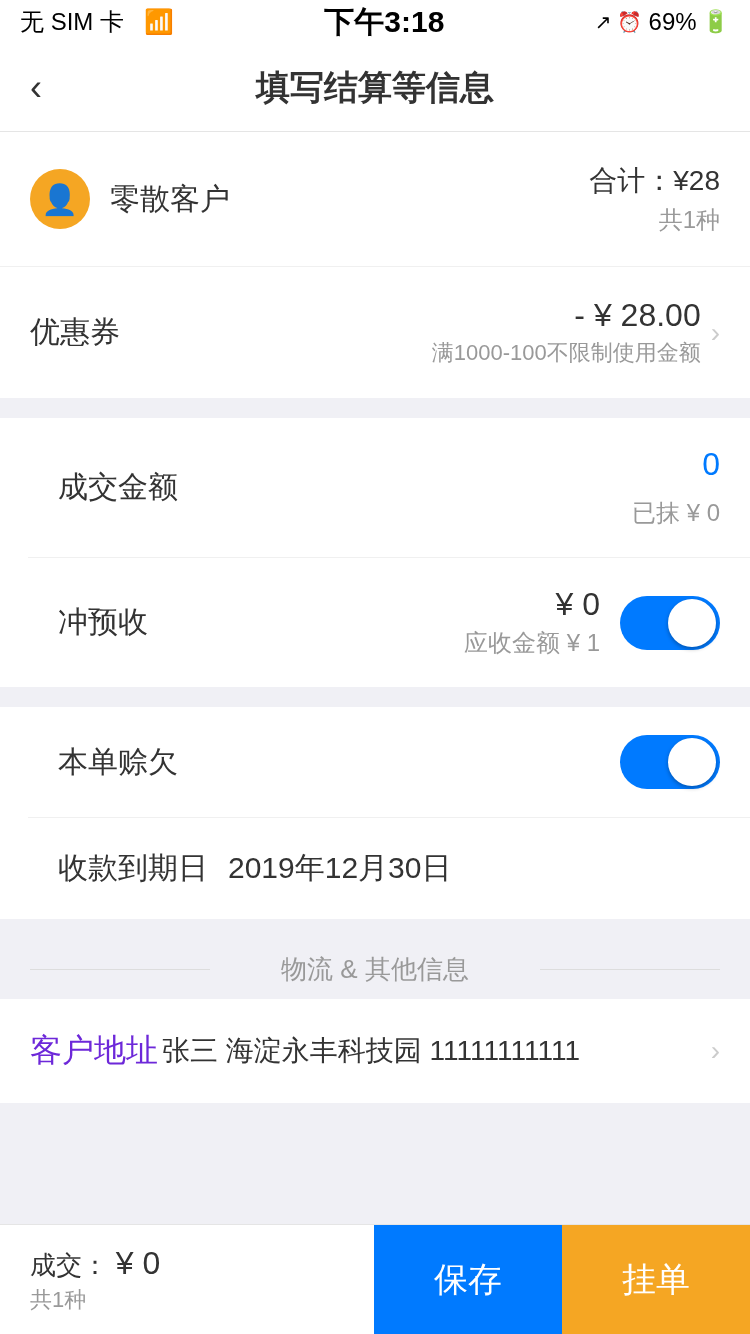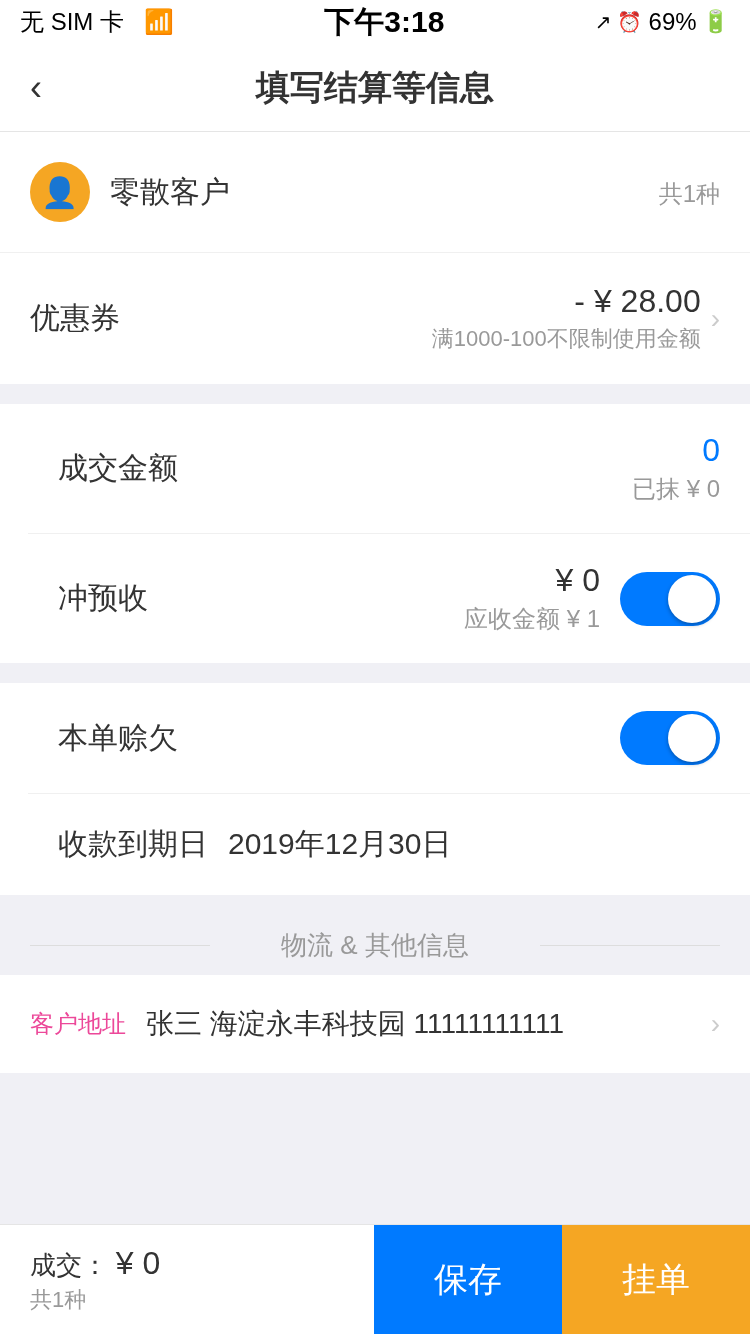--- a/index.html
+++ b/index.html
@@ -168,21 +168,21 @@
       gap: 20px;
     }
     .form-value {
       font-size: 32px;
       color: #007AFF;
       font-weight: 500;
     }
     .form-sub {
       font-size: 24px;
       color: #999;
-      margin-top: 4px;
+      margin-top: 14px;
     }
     .form-value-group {
       text-align: right;
     }
 
     
     .round-zero-btn {
       border: 1px solid #ccc;
       border-radius: 8px;
       padding: 12px 24px;
@@ -273,24 +273,24 @@
     
     .address-row {
       display: flex;
       align-items: center;
       justify-content: space-between;
       padding: 30px 30px;
       background: #fff;
       margin-bottom: 20px;
     }
     .address-label {
-      font-size: 24px;
-      color: #ec4899;
+      font-size: 32px;
+      color: #6d28d9;
       flex-shrink: 0;
-      margin-right: 20px;
+      margin-right: 4px;
     }
     .address-value {
       font-size: 28px;
       color: #333;
       flex: 1;
     }
 
     
     .bottom-bar {
       position: fixed;
@@ -364,20 +364,21 @@
 
   <div class="card">
     <div class="customer-row">
       <div class="customer-left">
         <div class="customer-avatar">
           <span>👤</span>
         </div>
         <span class="customer-name">零散客户</span>
       </div>
       <div class="customer-right">
+        <div class="customer-total">合计：¥28</div>
         <div class="customer-count">共1种</div>
       </div>
     </div>
 
     <div class="coupon-row">
       <span class="coupon-label">优惠券</span>
       <div class="coupon-right">
         <div class="coupon-info">
           <div class="coupon-amount">- ¥ 28.00</div>
           <div class="coupon-desc">满1000-100不限制使用金额</div>

